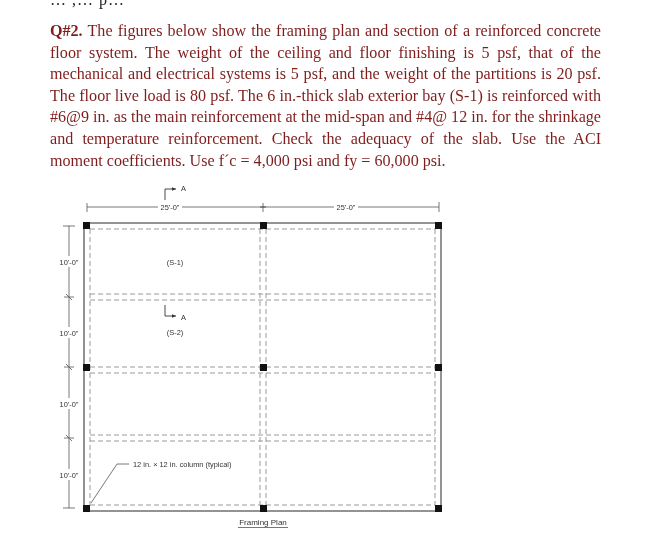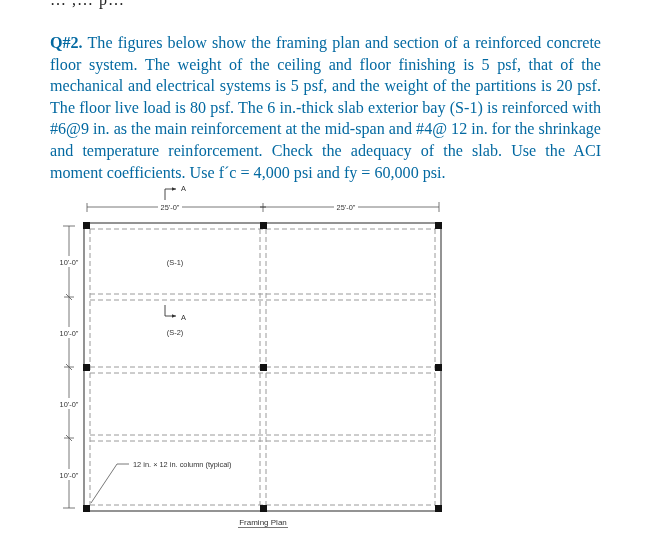--- a/index.html
+++ b/index.html
@@ -3,23 +3,23 @@
 <meta charset="utf-8">
 <style>
   html, body { margin: 0; padding: 0; background: #ffffff; }
   body { width: 645px; height: 556px; position: relative; overflow: hidden; }
   .top-clip {
     position: absolute; left: 50px; top: -9px;
     font-family: "Liberation Serif", serif; font-size: 16px; color: #222;
     letter-spacing: 1px;
   }
   .question {
-    position: absolute; left: 50px; top: 32px; width: 551px;
+    position: absolute; left: 50px; top: 20px; width: 551px;
     font-family: "Liberation Serif", serif; font-size: 16.1px; line-height: 21.6px;
-    color: #0369a1; text-align: justify; margin: 0;
+    color: #7f1d1d; text-align: justify; margin: 0;
   }
   .question b { font-weight: bold; }
   svg.plan { position: absolute; left: 0; top: 0; }
   .lbl { font-family: "Liberation Sans", sans-serif; font-size: 7.4px; fill: #333; }
   .cap { font-family: "Liberation Sans", sans-serif; font-size: 8px; fill: #333; }
 </style>
 </head>
 <body>
 
 <div class="top-clip">… ,… p…</div>

